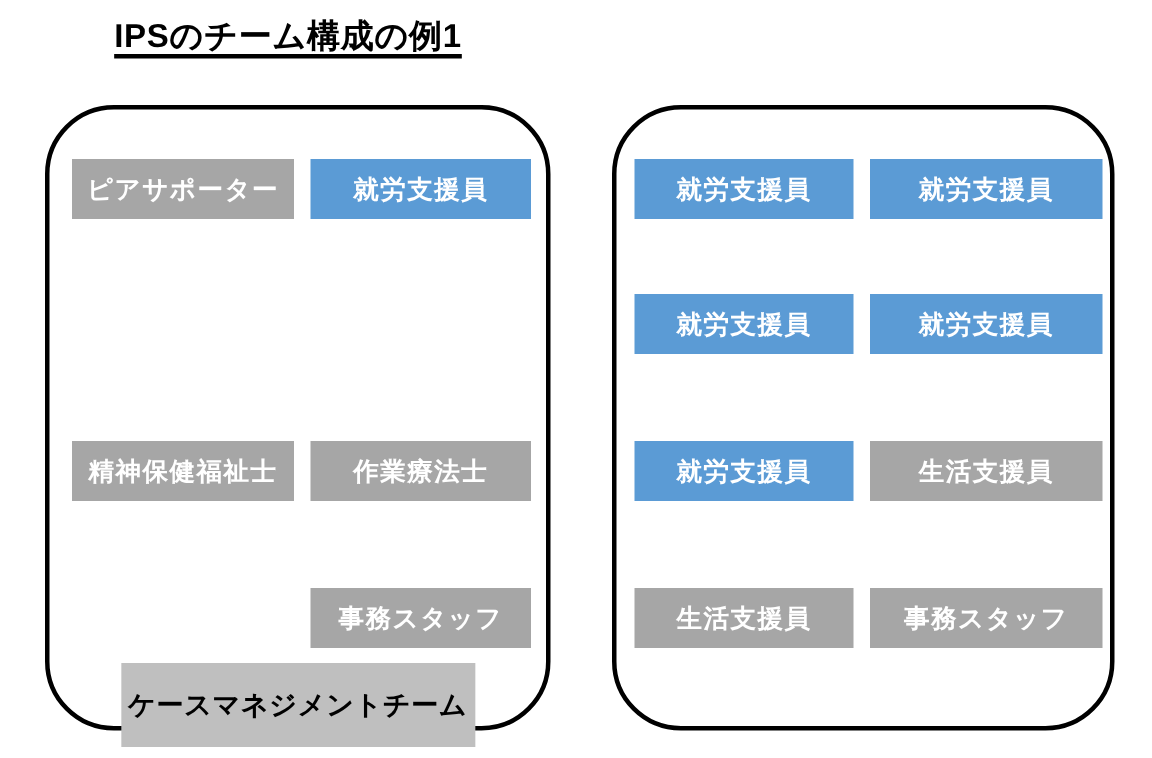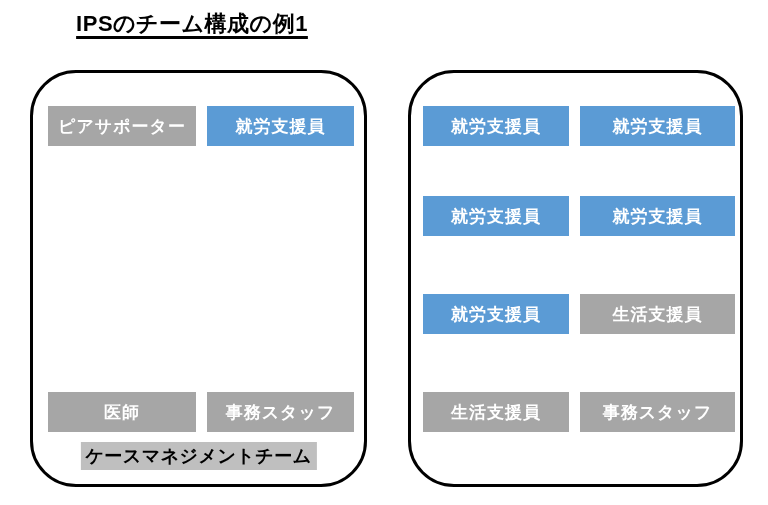--- a/index.html
+++ b/index.html
@@ -76,38 +76,39 @@
   .footer-label {
     position: absolute;
     top: 369px;
     left: 50%;
     transform: translateX(-50%);
     background: var(--highlight);
     color: #000000;
     font-weight: bold;
     font-size: 18px;
     letter-spacing: 0.5px;
-    padding: 2px 5px;
+    padding: 16px 5px;
     white-space: nowrap;
   }
 </style>
 </head>
 <body>
 
 <div class="page">
 
   <div class="panel-title" id="left-title">
     <span class="title-text">IPSのチーム構成の例1</span>
   </div>
 
 
   <div class="container" id="left-container">
     <div class="box c1 r1" data-color="gray">ピアサポーター</div>
     <div class="box c2 r1" data-color="blue">就労支援員</div>
-    <div class="box c1 r4" data-color="gray">医師</div>
+    <div class="box c1 r3" data-color="gray">精神保健福祉士</div>
+    <div class="box c2 r3" data-color="gray">作業療法士</div>
     <div class="box c2 r4" data-color="gray">事務スタッフ</div>
     <div class="footer-label">ケースマネジメントチーム</div>
   </div>
 
   <div class="container" id="right-container">
     <div class="box c1 r1" data-color="blue">就労支援員</div>
     <div class="box c2 r1" data-color="blue">就労支援員</div>
     <div class="box c1 r2" data-color="blue">就労支援員</div>
     <div class="box c2 r2" data-color="blue">就労支援員</div>
     <div class="box c1 r3" data-color="blue">就労支援員</div>

